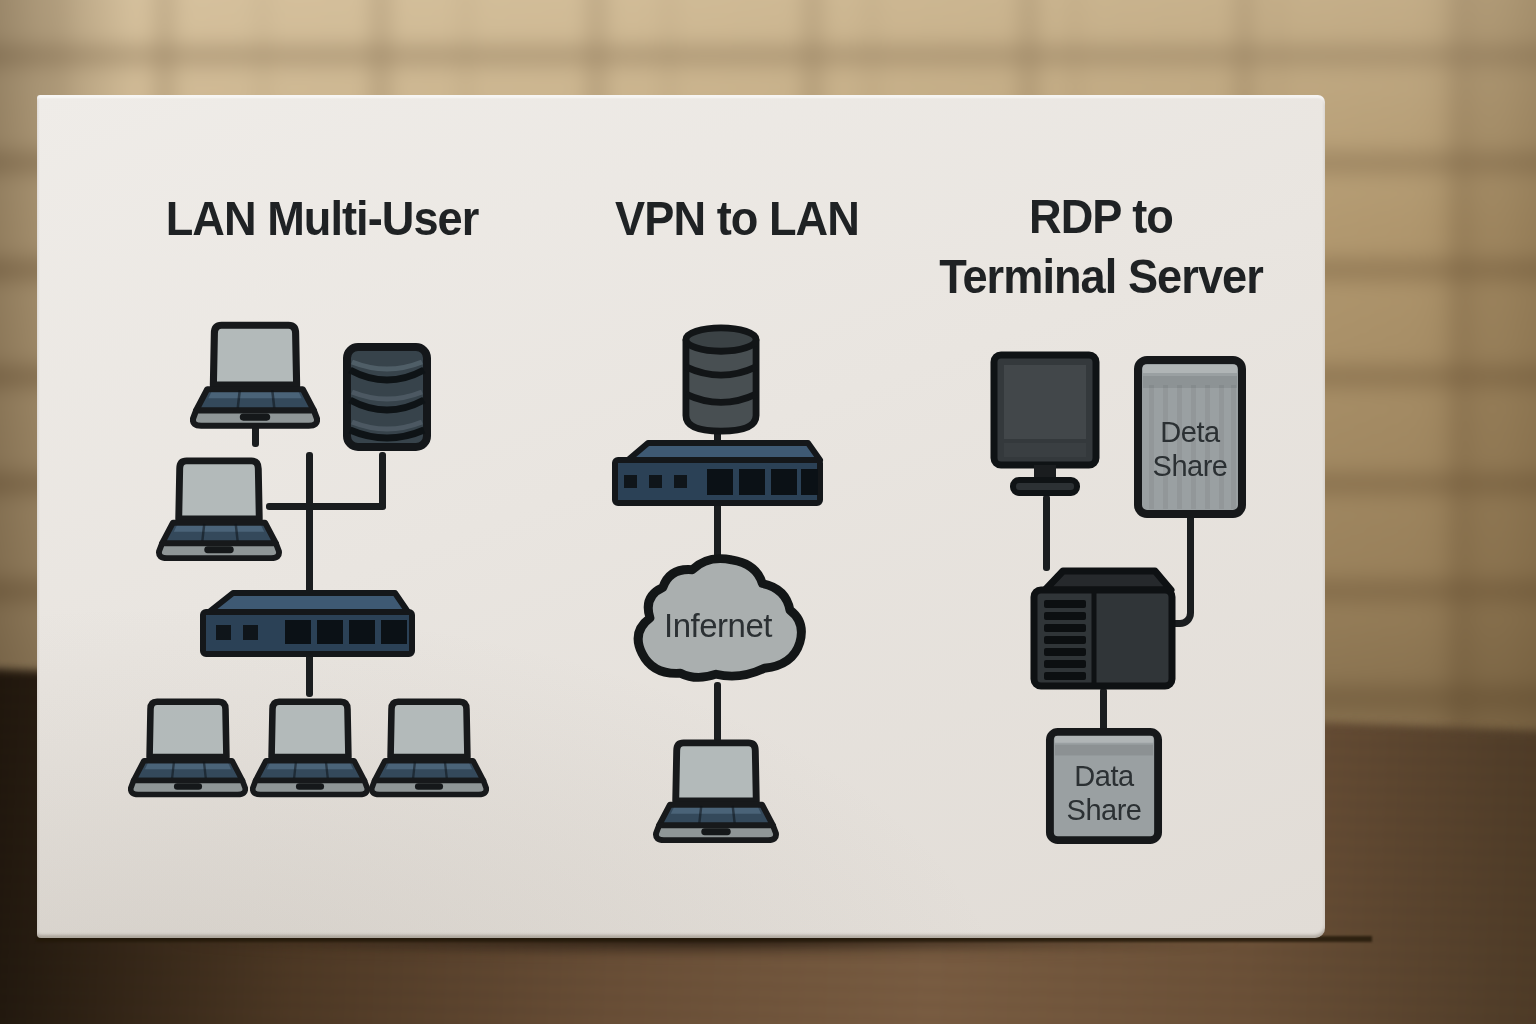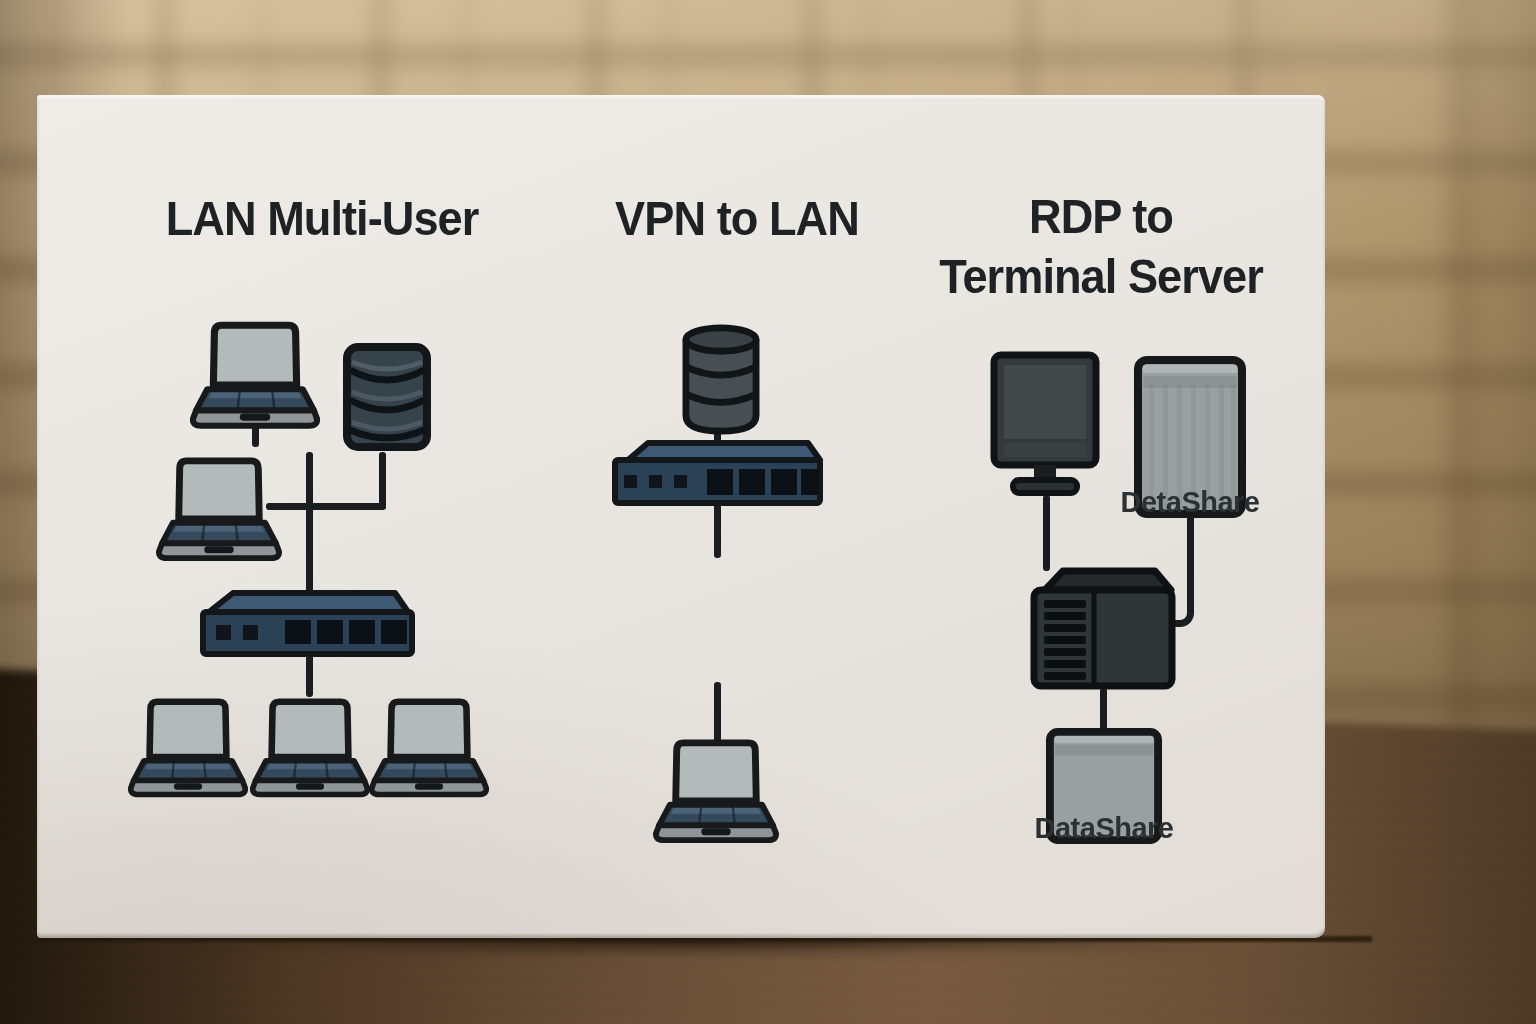--- a/index.html
+++ b/index.html
@@ -42,22 +42,22 @@
     font-size:48px;line-height:60px;text-align:center;transform:scaleX(.94);}
   .t-lan{left:60px;top:94px;width:450px;}
   .t-vpn{left:520px;top:94px;width:360px;}
   .t-rdp{left:868px;top:92px;width:392px;}
 
   .dev{position:absolute;}
   .line{position:absolute;background:#1a1d1f;border-radius:3px;}
   .elbow{position:absolute;border-right:7px solid #1a1d1f;border-bottom:7px solid #1a1d1f;
     border-bottom-right-radius:14px;}
 
-  .overlay-label{position:absolute;inset:0;display:flex;flex-direction:row;
-    align-items:flex-end;justify-content:center;font-weight:700;color:#2b3033;
+  .overlay-label{position:absolute;inset:0;display:flex;flex-direction:column;
+    align-items:center;justify-content:center;font-weight:400;color:#2b3033;
     letter-spacing:-0.5px;pointer-events:none;}
   .share-text{font-size:29px;line-height:34px;}
   .cloud-text{font-size:33px;line-height:36px;padding-top:14px;}
   .lbl-top{padding-top:24px;}
   .lbl-sq{padding-top:14px;}
 </style>
 </head>
 <body>
 
 <svg width="0" height="0" style="position:absolute">
@@ -208,20 +208,26 @@
         </svg></div>
 
     <div class="dev" style="left:644px;top:228px;">
       <svg width="80" height="113" viewBox="0 0 82 116">
           <use href="#dbcylinder"></use>
         </svg></div>
     <div class="dev" style="left:573px;top:344px;">
       <svg width="215" height="68" viewBox="0 0 215 68">
           <use href="#router3"></use>
         </svg></div>
+    <div class="dev" style="left:586px;top:456px;width:190px;height:136px;">
+      <svg width="190" height="136" viewBox="0 0 192 138">
+          <use href="#cloudshape"></use>
+        </svg>
+      <div class="overlay-label cloud-text">Infernet</div>
+    </div>
     <div class="dev" style="left:616px;top:642px;">
       <svg width="126" height="112" viewBox="0 0 128 114">
           <use href="#laptop"></use>
         </svg></div>
 
     <div class="dev" style="left:952px;top:255px;">
       <svg width="112" height="150" viewBox="0 0 112 150">
           <use href="#monitor"></use>
         </svg></div>
     <div class="dev" style="left:1096px;top:260px;width:114px;height:164px;">

